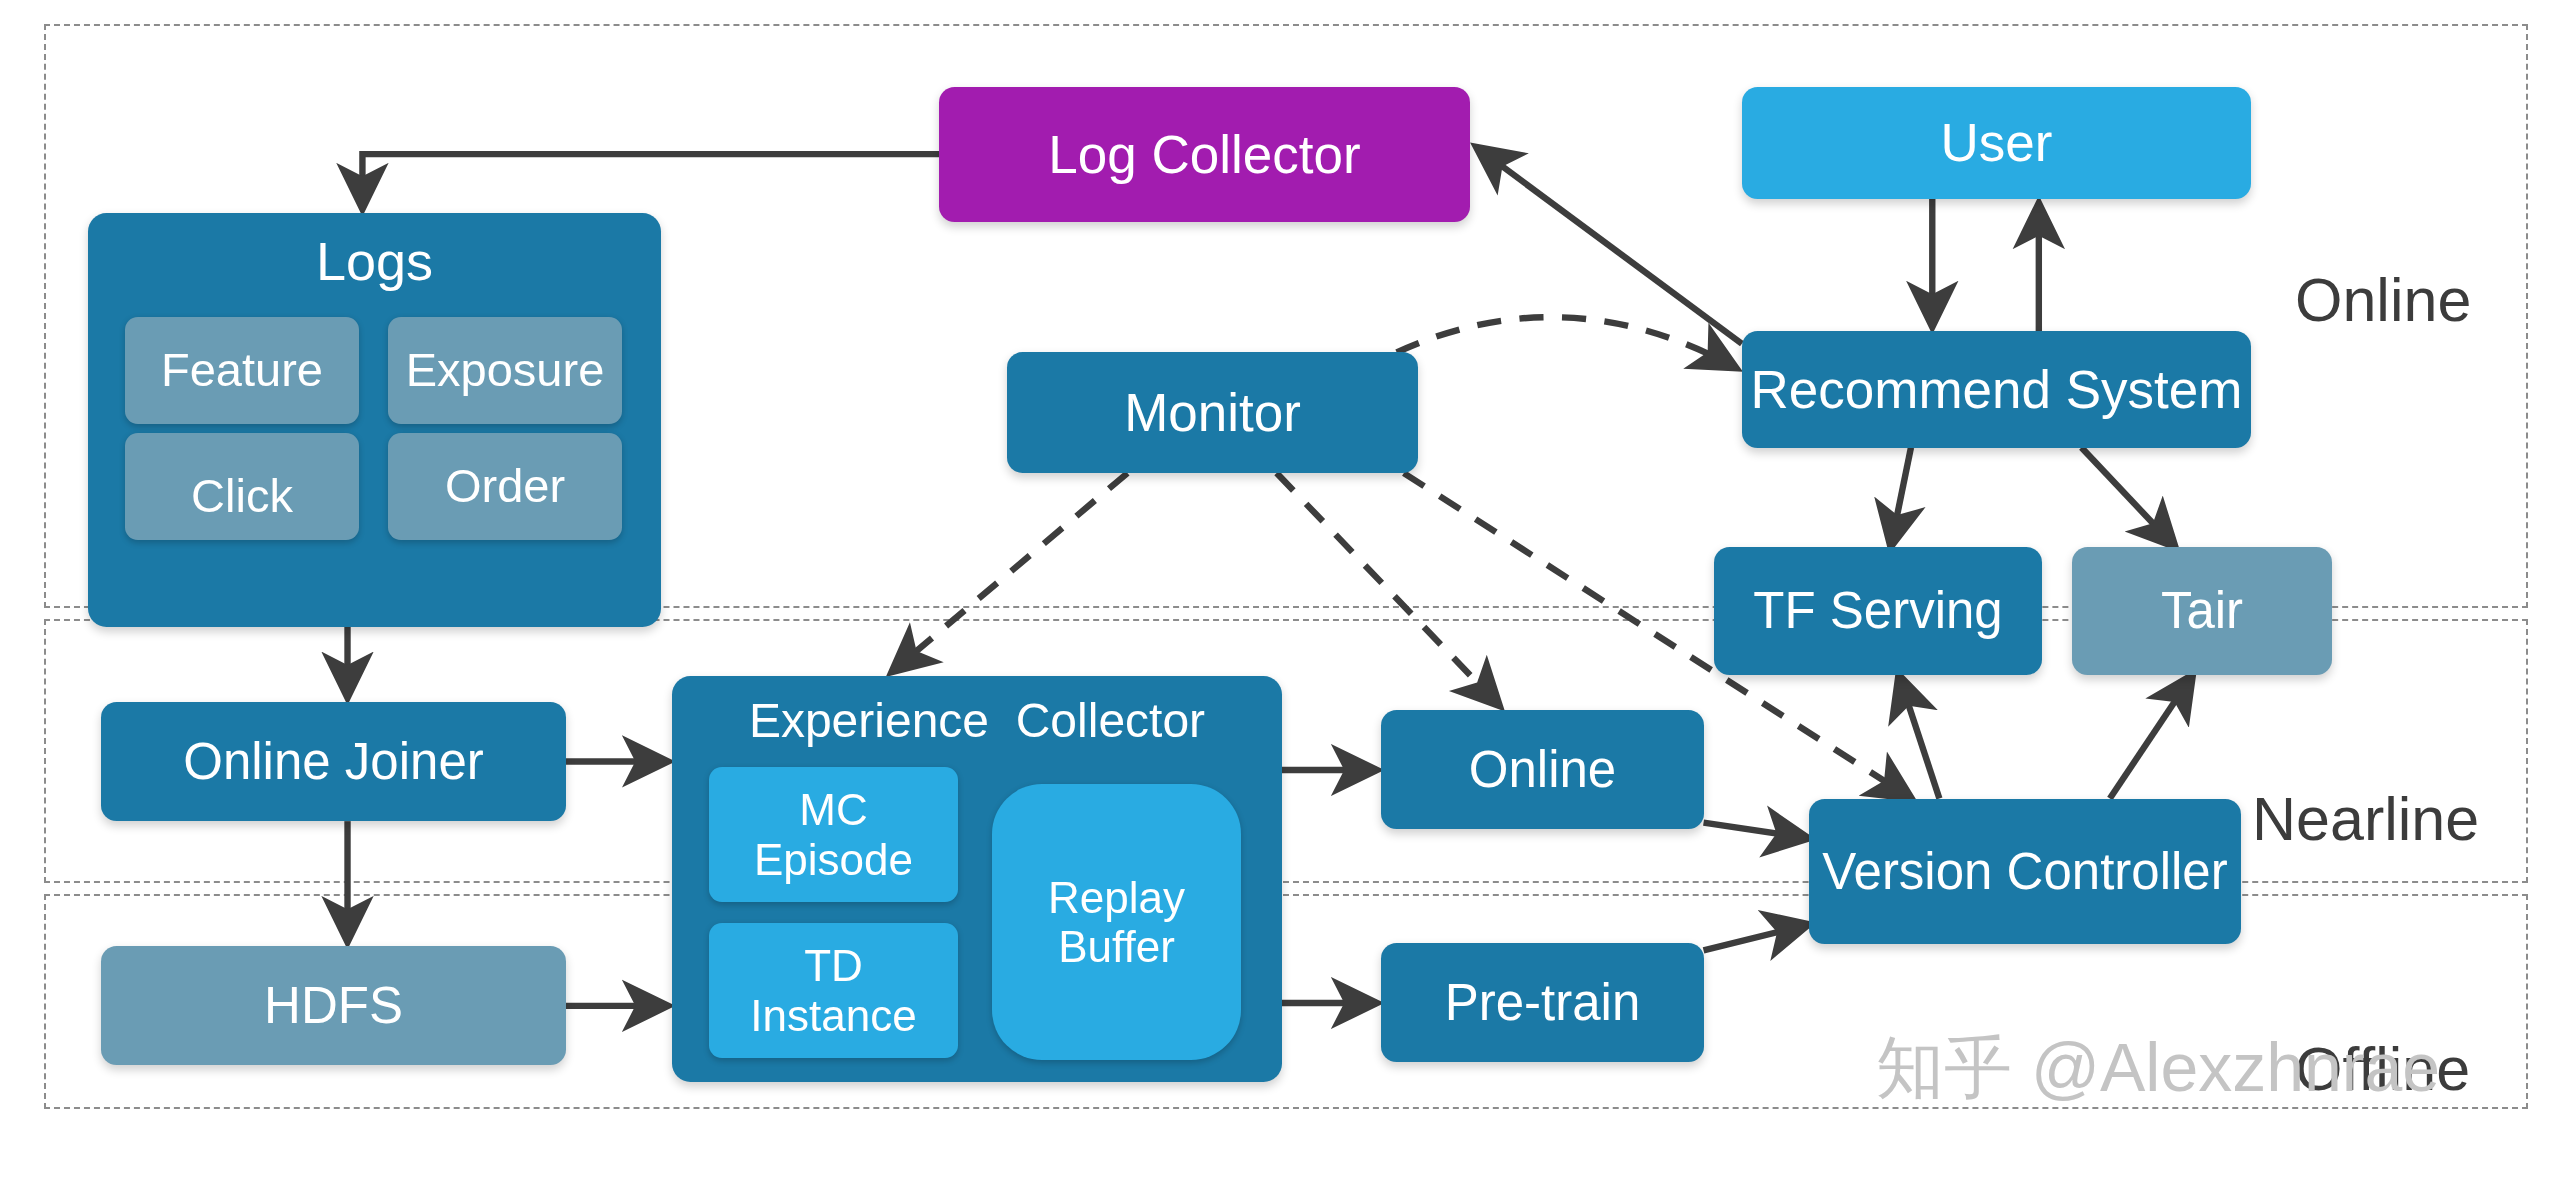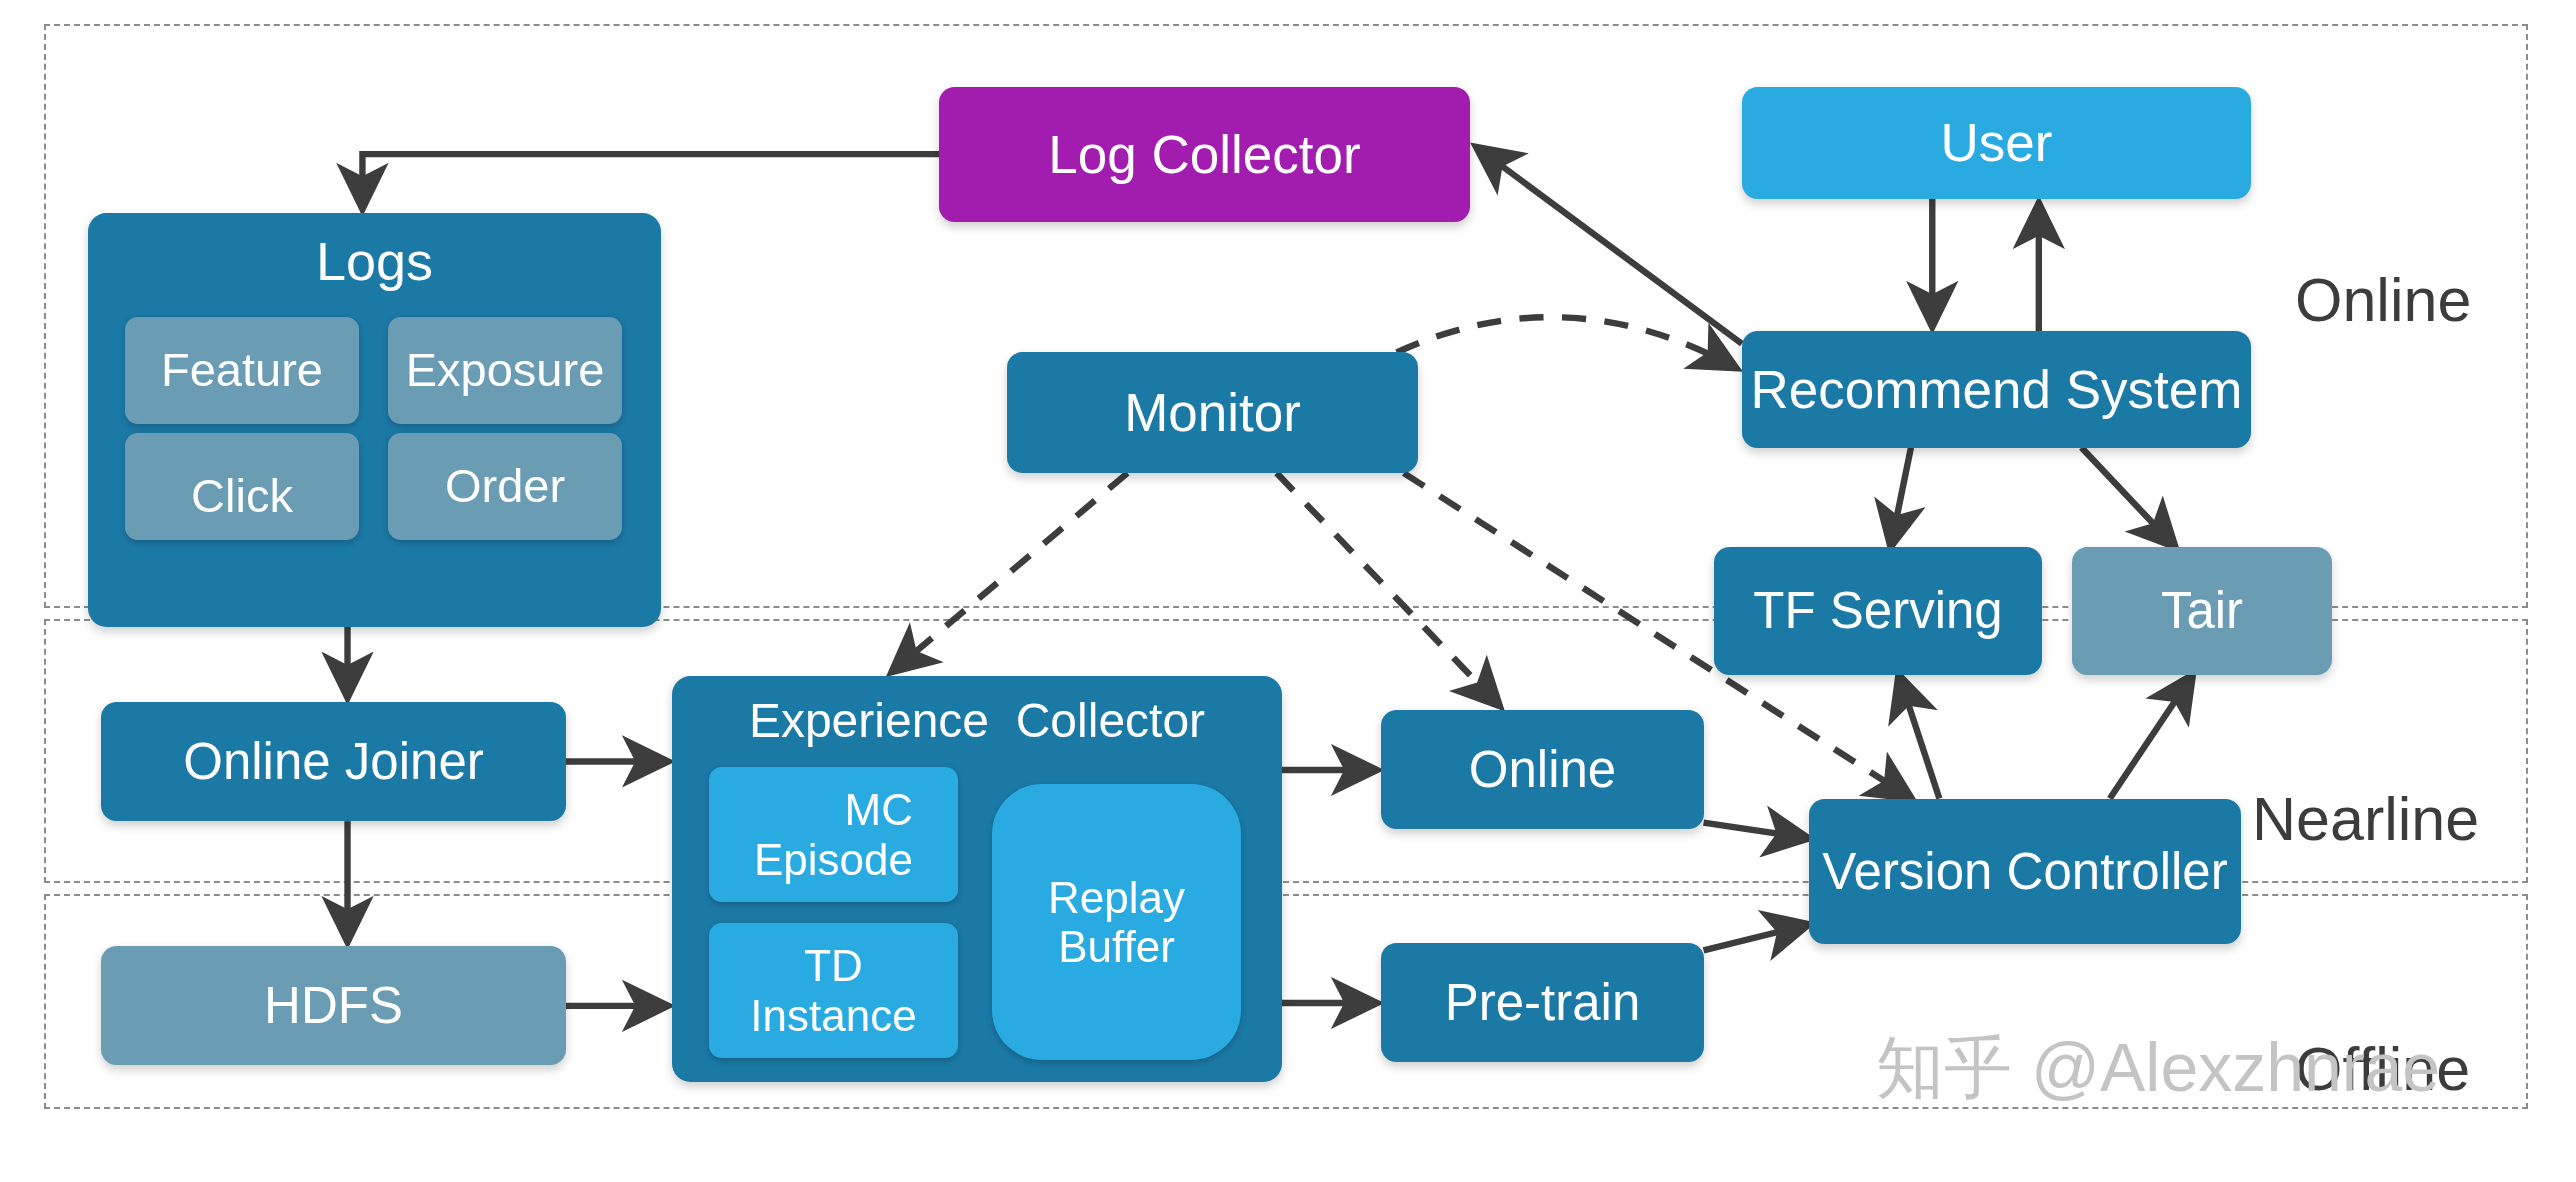--- a/index.html
+++ b/index.html
@@ -128,21 +128,21 @@
         <span style="white-space: pre-line; margin-top: 20px;">Click</span>
       </div>
     <div class="chip mid" id="g0c3" style="left: 300px; top: 220px; width: 234px; height: 107px; font-size: 47px; position: absolute;">
         <span style="white-space: pre-line;">Order</span>
       </div>
   </div>
 
   <div class="group" id="g-exp" style="left: 672px; top: 676px; width: 610px; height: 406px;">
     <div class="group-title" id="gt-exp" style="top: 17px; font-size: 48px;">Experience  Collector</div>
     <div class="chip bright" id="g1c0" style="left: 37px; top: 91px; width: 249px; height: 135px; font-size: 44px; position: absolute;">
-        <span style="white-space: pre-line; text-align: right;">MC
+        <span style="white-space: pre-line;">MC
 Episode</span>
       </div>
     <div class="chip bright" id="g1c1" style="left: 37px; top: 247px; width: 249px; height: 135px; font-size: 44px; position: absolute;">
         <span style="white-space: pre-line;">TD
 Instance</span>
       </div>
     <div class="chip bright" id="g1c2" style="left: 320px; top: 108px; width: 249px; height: 276px; font-size: 44px; position: absolute; border-radius: 50px;">
         <span style="white-space: pre-line;">Replay
 Buffer</span>
       </div>

